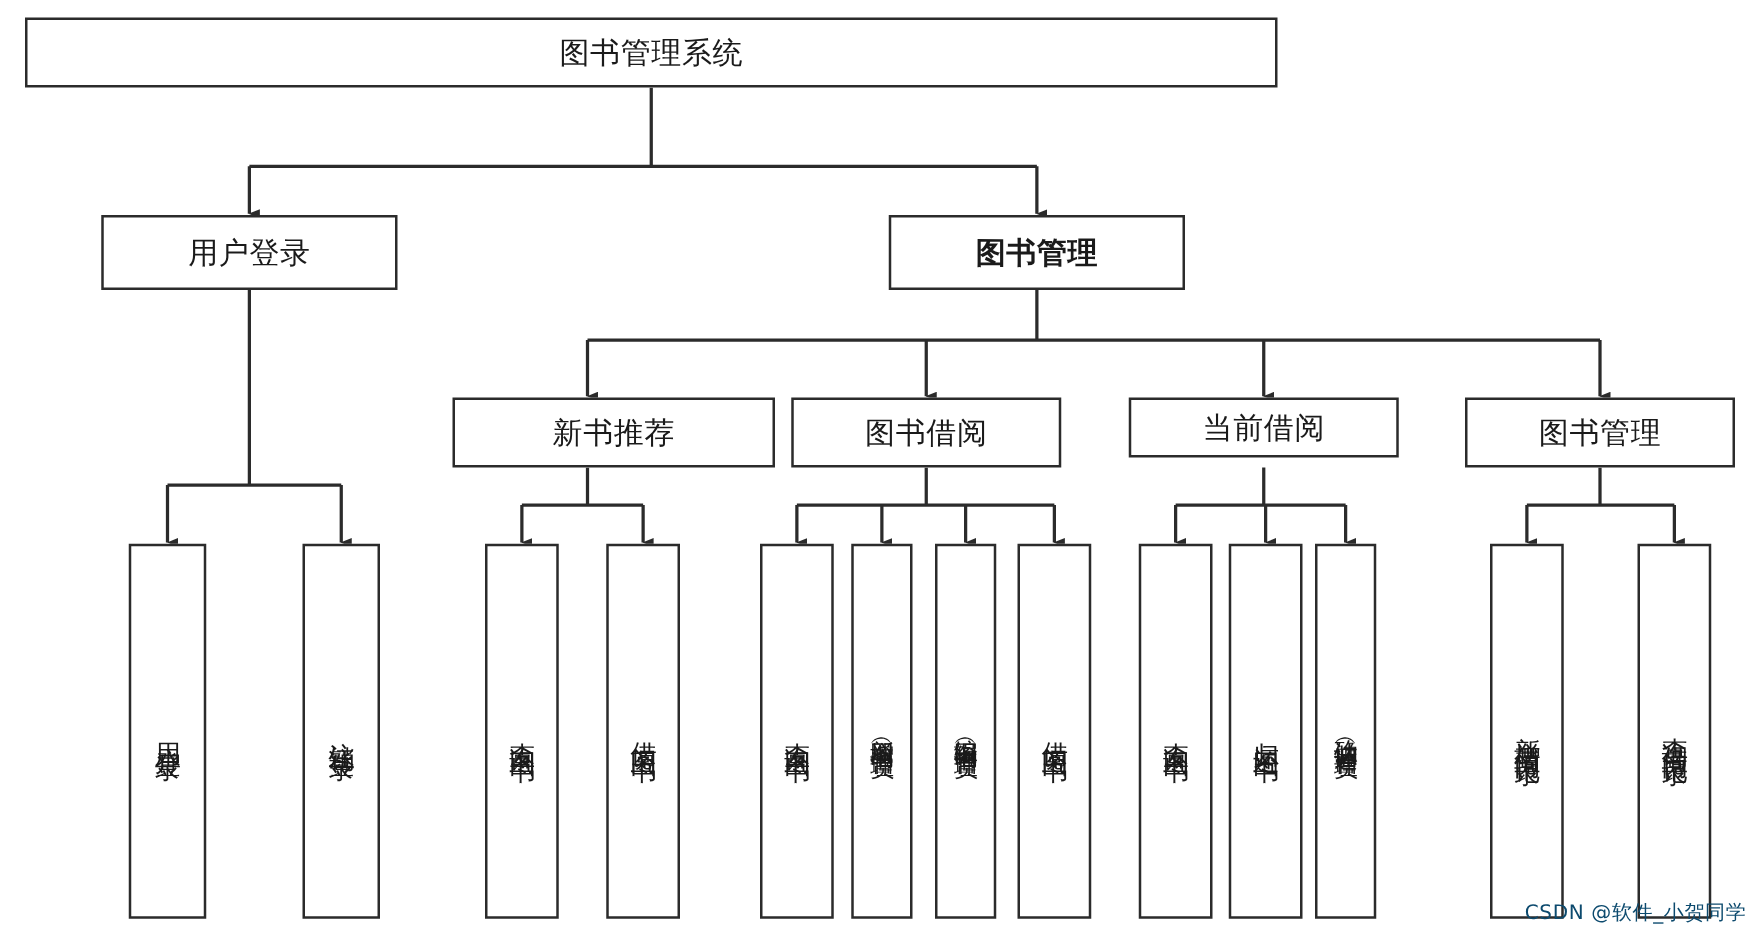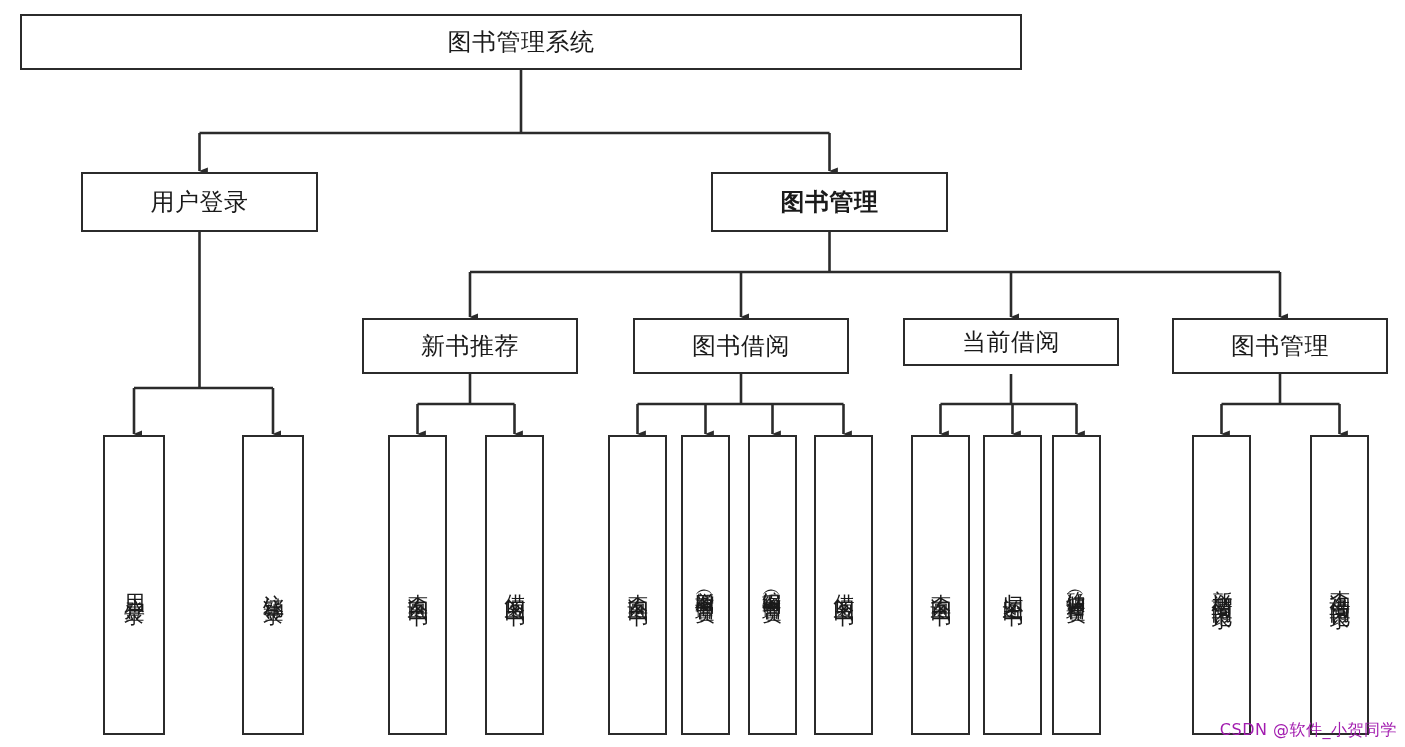--- a/index.html
+++ b/index.html
@@ -60,21 +60,21 @@
   }
   .node.vertical.narrow .node-label {
     font-size: 19px;
     letter-spacing: 2px;
   }
   .watermark {
     position: absolute;
     right: 8px;
     bottom: 6px;
     font-size: 16px;
-    color: #a21caf;
+    color: #0c4a6e;
     z-index: 5;
     white-space: nowrap;
     letter-spacing: 0.5px;
     margin-left: 36px;
   }
 </style>
 </head>
 <body>
 
 <div id="diagram-root">
@@ -125,21 +125,21 @@
   <div id="nodes-layer">
       <div class="node horizontal" style="left: 20px; top: 14px; width: 1002px; height: 56px;">
         <span class="node-label">图书管理系统</span>
       </div>
       <div class="node horizontal" style="left: 81px; top: 172px; width: 237px; height: 60px;">
         <span class="node-label">用户登录</span>
       </div>
       <div class="node horizontal" style="left: 711px; top: 172px; width: 237px; height: 60px; font-weight: bold;">
         <span class="node-label">图书管理</span>
       </div>
-      <div class="node horizontal" style="left: 362px; top: 318px; width: 216px; height: 56px;">
+      <div class="node horizontal" style="left: 362px; top: 318px; width: 258px; height: 56px;">
         <span class="node-label">新书推荐</span>
       </div>
       <div class="node horizontal" style="left: 633px; top: 318px; width: 216px; height: 56px;">
         <span class="node-label">图书借阅</span>
       </div>
       <div class="node horizontal" style="left: 903px; top: 318px; width: 216px; height: 48px;">
         <span class="node-label">当前借阅</span>
       </div>
       <div class="node horizontal" style="left: 1172px; top: 318px; width: 216px; height: 56px;">
         <span class="node-label">图书管理</span>

